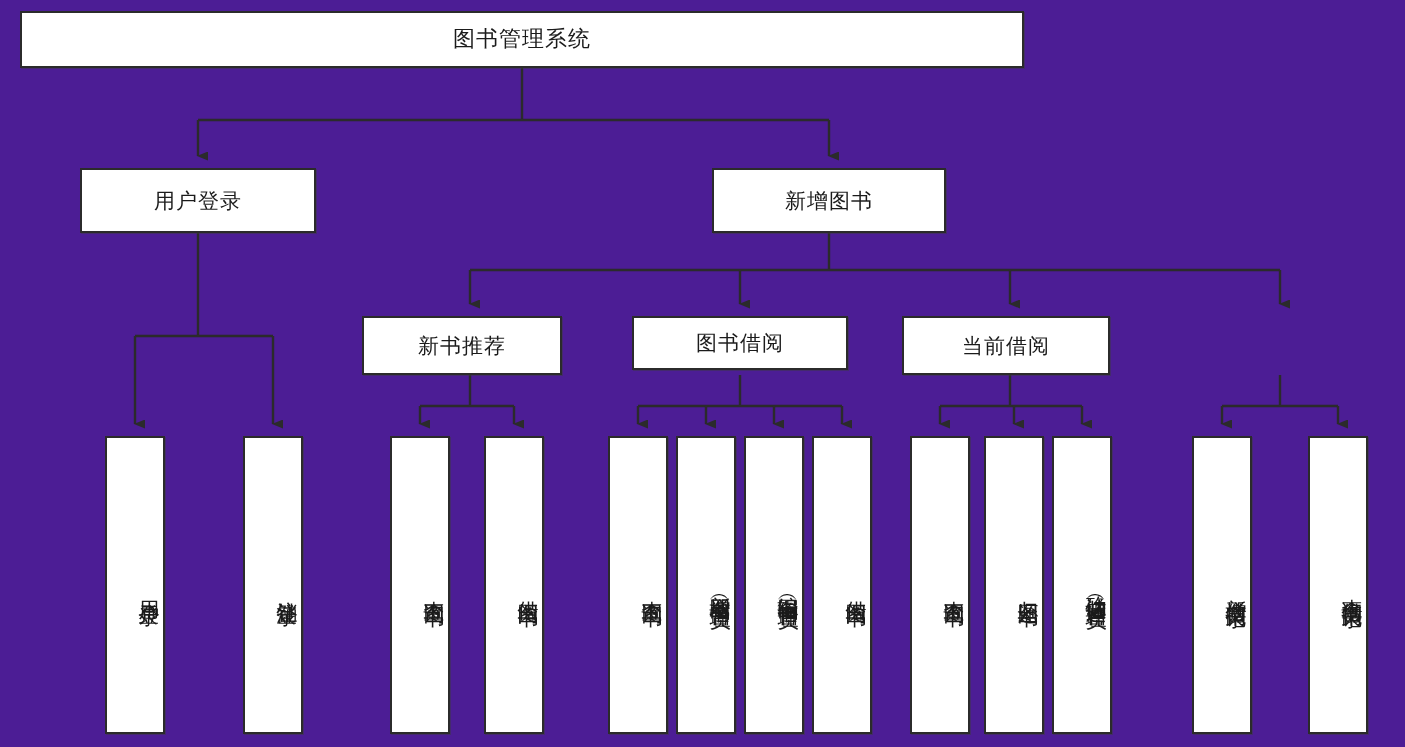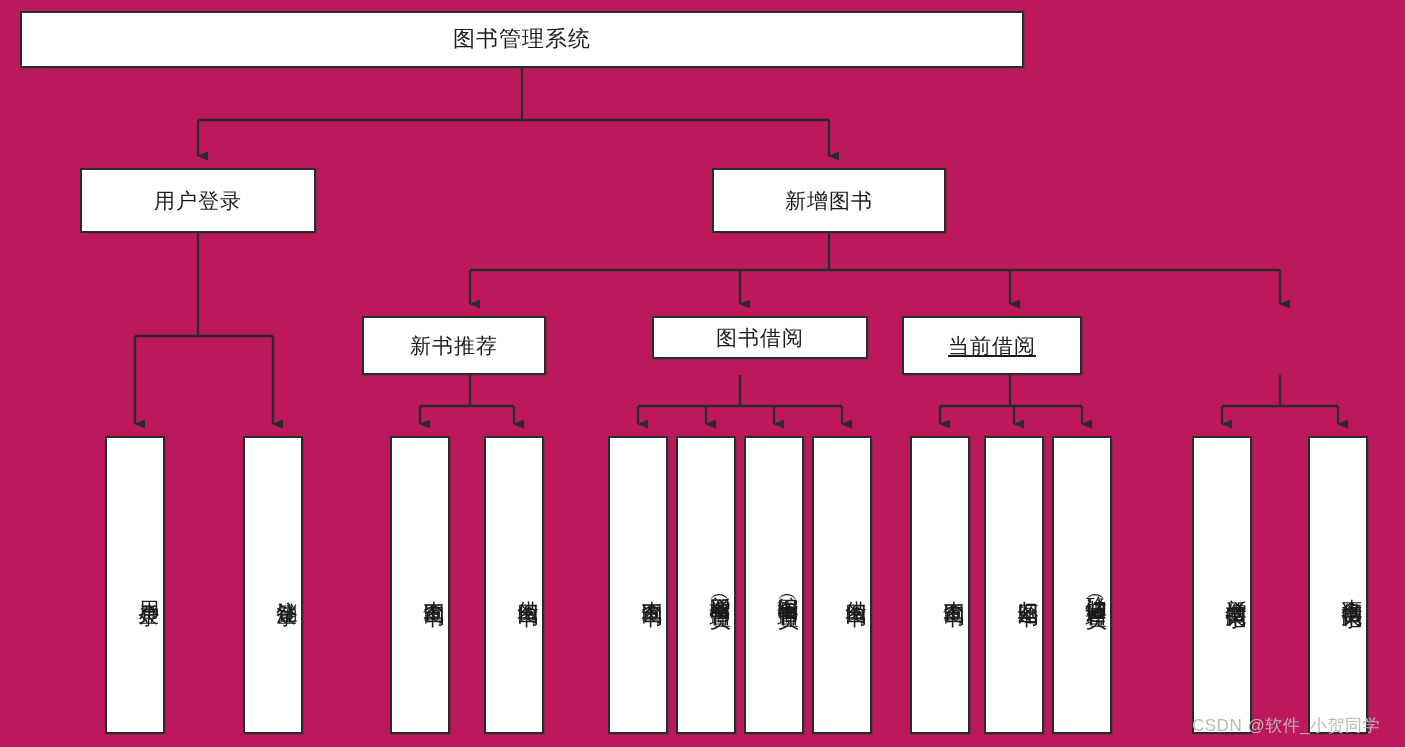--- a/index.html
+++ b/index.html
@@ -8,21 +8,21 @@
     padding: 0;
     background: #ffffff;
   }
   body {
     font-family: "Liberation Sans", "DejaVu Sans", sans-serif;
   }
   #diagram-root {
     position: relative;
     width: 1405px;
     height: 747px;
-    background: #be185d;
+    background: #4c1d95;
     overflow: hidden;
   }
   #edges-layer {
     position: absolute;
     left: 0;
     top: 0;
     width: 1405px;
     height: 747px;
     pointer-events: none;
   }
@@ -143,27 +143,27 @@
     <span class="node-label">图书管理系统</span>
   </div>
 
   <div class="node horizontal" style="left: 80px; top: 168px; width: 236px; height: 65px;">
     <span class="node-label">用户登录</span>
   </div>
   <div class="node horizontal" style="left: 712px; top: 168px; width: 234px; height: 65px;">
     <span class="node-label">新增图书</span>
   </div>
 
-  <div class="node horizontal" style="left: 362px; top: 316px; width: 184px; height: 59px;">
+  <div class="node horizontal" style="left: 362px; top: 316px; width: 200px; height: 59px;">
     <span class="node-label">新书推荐</span>
   </div>
-  <div class="node horizontal" style="left: 632px; top: 316px; width: 216px; height: 43px; margin-left: 20px;">
+  <div class="node horizontal" style="left: 632px; top: 316px; width: 216px; height: 54px;">
     <span class="node-label">图书借阅</span>
   </div>
-  <div class="node horizontal" style="left: 902px; top: 316px; width: 180px; height: 59px; text-decoration: underline;">
+  <div class="node horizontal" style="left: 902px; top: 316px; width: 208px; height: 59px;">
     <span class="node-label">当前借阅</span>
   </div>
 
   <div class="node vertical" style="left: 105px; top: 436px; width: 60px; height: 298px;">
     <span class="node-label">用户登录</span>
   </div>
   <div class="node vertical" style="left: 243px; top: 436px; width: 60px; height: 298px;">
     <span class="node-label">注销登录</span>
   </div>
   <div class="node vertical" style="left: 390px; top: 436px; width: 60px; height: 298px;">
@@ -193,15 +193,14 @@
   <div class="node vertical" style="left: 1052px; top: 436px; width: 60px; height: 298px;">
     <span class="node-label">确认归还（管理员）</span>
   </div>
   <div class="node vertical" style="left: 1192px; top: 436px; width: 60px; height: 298px;">
     <span class="node-label">新增借阅记录</span>
   </div>
   <div class="node vertical" style="left: 1308px; top: 436px; width: 60px; height: 298px;">
     <span class="node-label">查询借阅记录</span>
   </div>
 
-  <div class="watermark">CSDN @软件_小贺同学</div>
 
 </div>
 
 </body></html>

